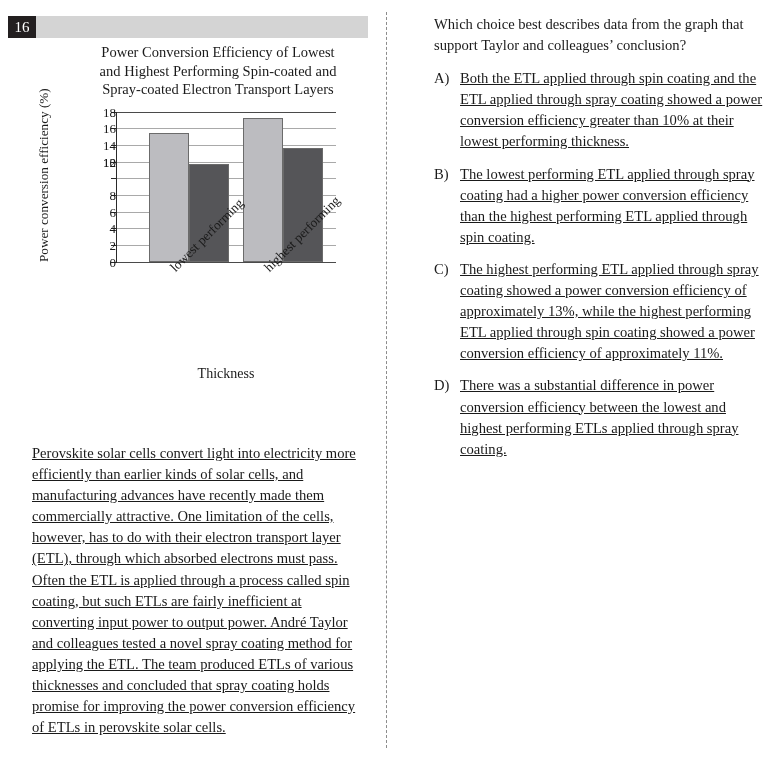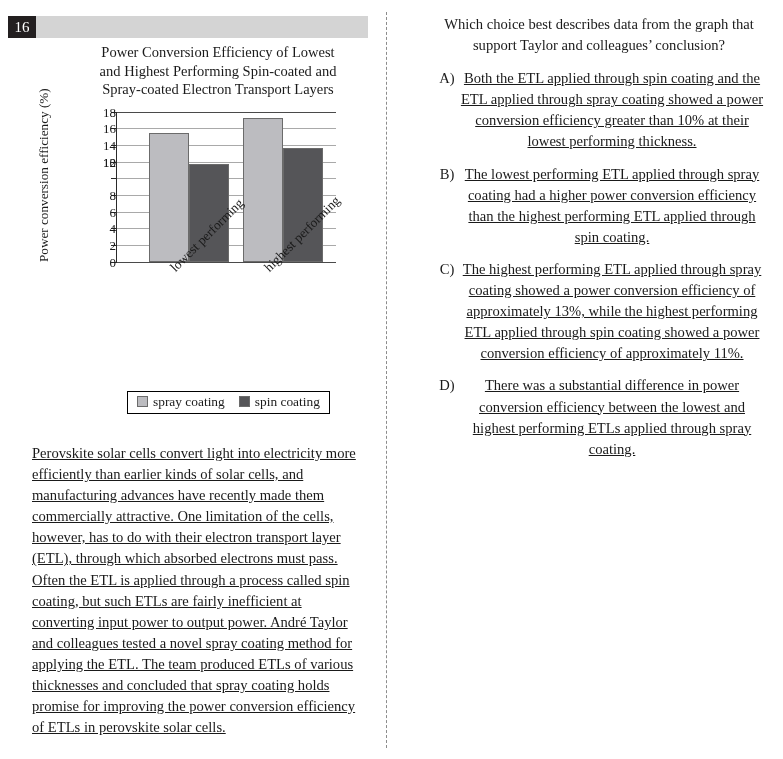--- a/index.html
+++ b/index.html
@@ -222,21 +222,20 @@
 
   
   #right-column {
     position: absolute;
     left: 434px;
     top: 14px;
     width: 330px;
     font-size: 14.6px;
     line-height: 21.1px;
     color: #1a1a1a;
-    text-align: center;
   }
   #question-stem {
     margin: 0 0 12px 0;
   }
   .choice {
     display: flex;
     margin-bottom: 11px;
   }
   .choice-letter {
     width: 26px;
@@ -304,31 +303,22 @@
             <div class="bar" title="spin coating / lowest performing: 11.7%" style="width: 40px; height: 97.5px; left: 72.6px; background: rgb(85, 85, 88);"></div>
             <div class="bar" title="spray coating / highest performing: 17.3%" style="width: 40px; height: 144.167px; left: 127.2px; background: rgb(188, 188, 192);"></div>
             <div class="bar" title="spin coating / highest performing: 13.6%" style="width: 40px; height: 113.333px; left: 167.2px; background: rgb(85, 85, 88);"></div>
           </div>
       </div>
 
       <div id="x-labels">
           <div class="x-tick-label" style="left: 50.6px;">lowest performing</div>
           <div class="x-tick-label" style="left: 145.2px;">highest performing</div>
         </div>
-
-      <div id="legend">
-          <div class="legend-entry">
-            <span class="legend-swatch" style="background: rgb(188, 188, 192);"></span>
-            <span>spray coating</span>
-          </div>
-          <div class="legend-entry">
-            <span class="legend-swatch" style="background: rgb(85, 85, 88);"></span>
-            <span>spin coating</span>
-          </div>
-        </div>
+      <div id="x-axis-title">Thickness</div>
+
     </div>
   </div>
 
   <div id="passage">
     <p>Perovskite solar cells convert light into electricity more efficiently than earlier kinds of solar cells, and manufacturing advances have recently made them commercially attractive. One limitation of the cells, however, has to do with their electron transport layer (ETL), through which absorbed electrons must pass. Often the ETL is applied through a process called spin coating, but such ETLs are fairly inefficient at converting input power to output power. André Taylor and colleagues tested a novel spray coating method for applying the ETL. The team produced ETLs of various thicknesses and concluded that spray coating holds promise for improving the power conversion efficiency of ETLs in perovskite solar cells.</p>
   </div>
 </div>
 
 <div id="right-column">
   <p id="question-stem">Which choice best describes data from the graph that support Taylor and colleagues’ conclusion?</p>

